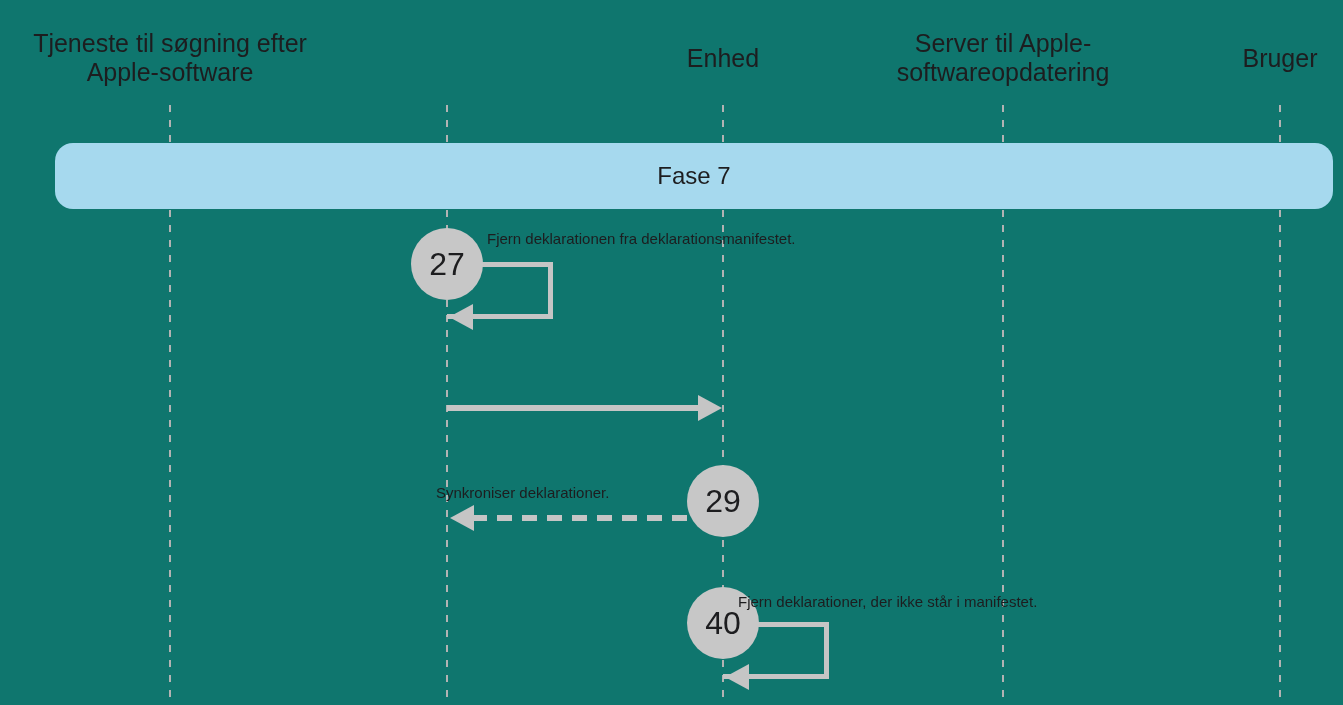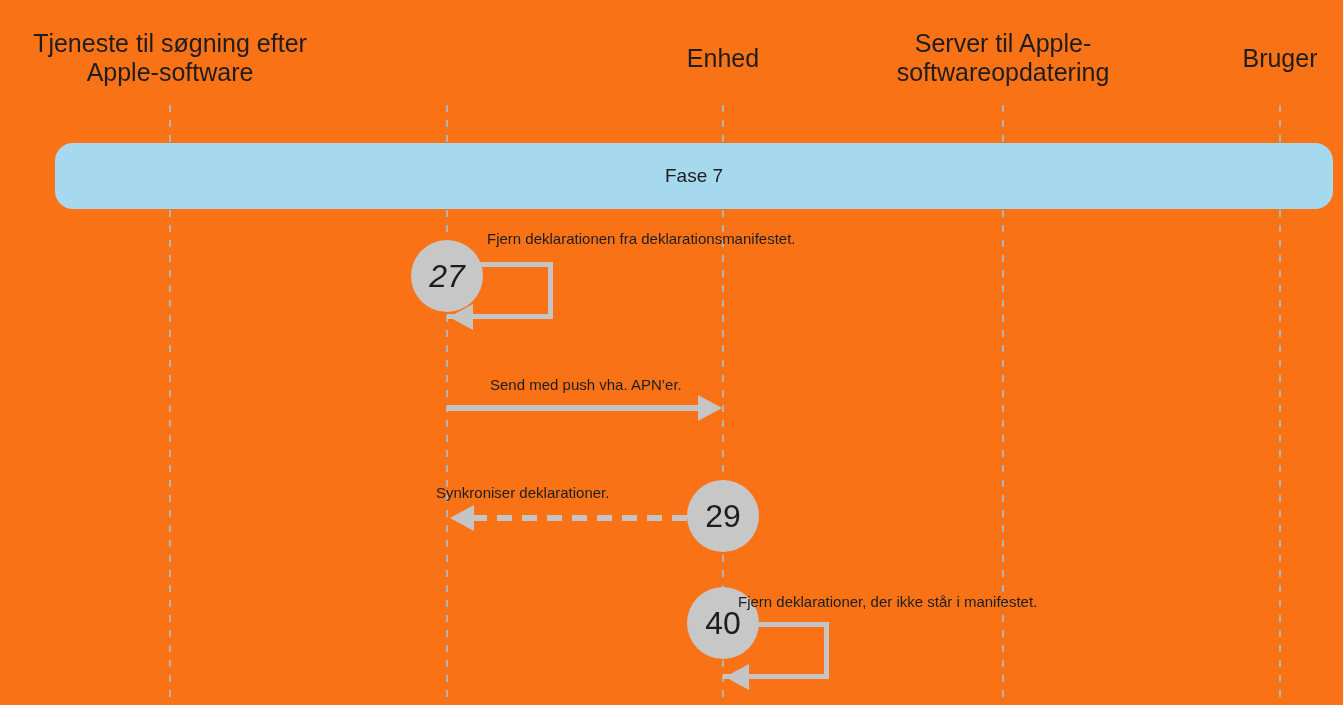--- a/index.html
+++ b/index.html
@@ -1,19 +1,19 @@
 <!DOCTYPE html>
 <html><head>
 <meta charset="utf-8">
 <style>
   html,body{margin:0;padding:0;background:#ffffff;}
   .stage{
     position:relative;
     width:1343px;height:705px;
-    background:#f97316;
+    background:#0f766e;
     font-family:"Liberation Sans", sans-serif;
     color:#1d1d1f;
     overflow:hidden;
   }
   
   .col-header{
     position:absolute;top:22px;height:72px;
     display:flex;align-items:center;justify-content:center;
     text-align:center;font-size:25px;line-height:1.16;
     color:#1d1d1f;
@@ -21,21 +21,21 @@
   
   .lifeline{
     position:absolute;top:105px;height:600px;width:2px;
     background:repeating-linear-gradient(180deg,#b3b3b3 0 7px,transparent 7px 15px);
   }
   
   .phase-banner{
     position:absolute;left:55px;top:143px;width:1278px;height:66px;
     background:#a6d9ee;border-radius:18px;
     display:flex;align-items:center;justify-content:center;
-    font-size:19px;color:#1d1d1f;
+    font-size:24px;color:#1d1d1f;
   }
   
   .step-circle{
     position:absolute;width:72px;height:72px;border-radius:50%;
     background:#c7c7c7;
     display:flex;align-items:center;justify-content:center;
     font-size:32px;color:#1d1d1f;z-index:3;
   }
   
   .msg-label{
@@ -86,30 +86,29 @@
   <div class="lifeline" style="left:722px;"></div>
   <div class="lifeline" style="left:1002px;"></div>
   <div class="lifeline" style="left:1279px;"></div>
 
   <div class="phase-banner">
     <span>Fase 7</span>
   </div>
 
   <div class="self-loop" style="left:447px;top:262px;"></div>
   <div class="arrowhead-left" style="left:449px;top:304px;"></div>
-  <div class="step-circle" style="left:411px;top:240px;font-style:italic;">27</div>
+  <div class="step-circle" style="left:411px;top:228px;">27</div>
   <div class="msg-label" style="left:487px;top:230px;">Fjern deklarationen fra deklarationsmanifestet.</div>
 
   <div class="shaft-solid" style="left:447px;top:405px;width:252px;"></div>
   <div class="arrowhead-right" style="left:698px;top:395px;"></div>
-  <div class="msg-label" style="left:490px;top:376px;">Send med push vha. APN’er.</div>
 
   <div class="shaft-dashed" style="left:472px;top:515px;width:251px;"></div>
   <div class="arrowhead-left" style="left:450px;top:505px;"></div>
-  <div class="step-circle" style="left:687px;top:480px;text-align:right;">29</div>
+  <div class="step-circle" style="left:687px;top:465px;text-align:right;">29</div>
   <div class="msg-label" style="left:436px;top:484px;">Synkroniser deklarationer.</div>
 
   <div class="self-loop" style="left:723px;top:622px;"></div>
   <div class="arrowhead-left" style="left:725px;top:664px;"></div>
   <div class="step-circle" style="left:687px;top:587px;">40</div>
   <div class="msg-label" style="left:738px;top:593px;">Fjern deklarationer, der ikke står i manifestet.</div>
 
 </div>
 
 </body></html>

